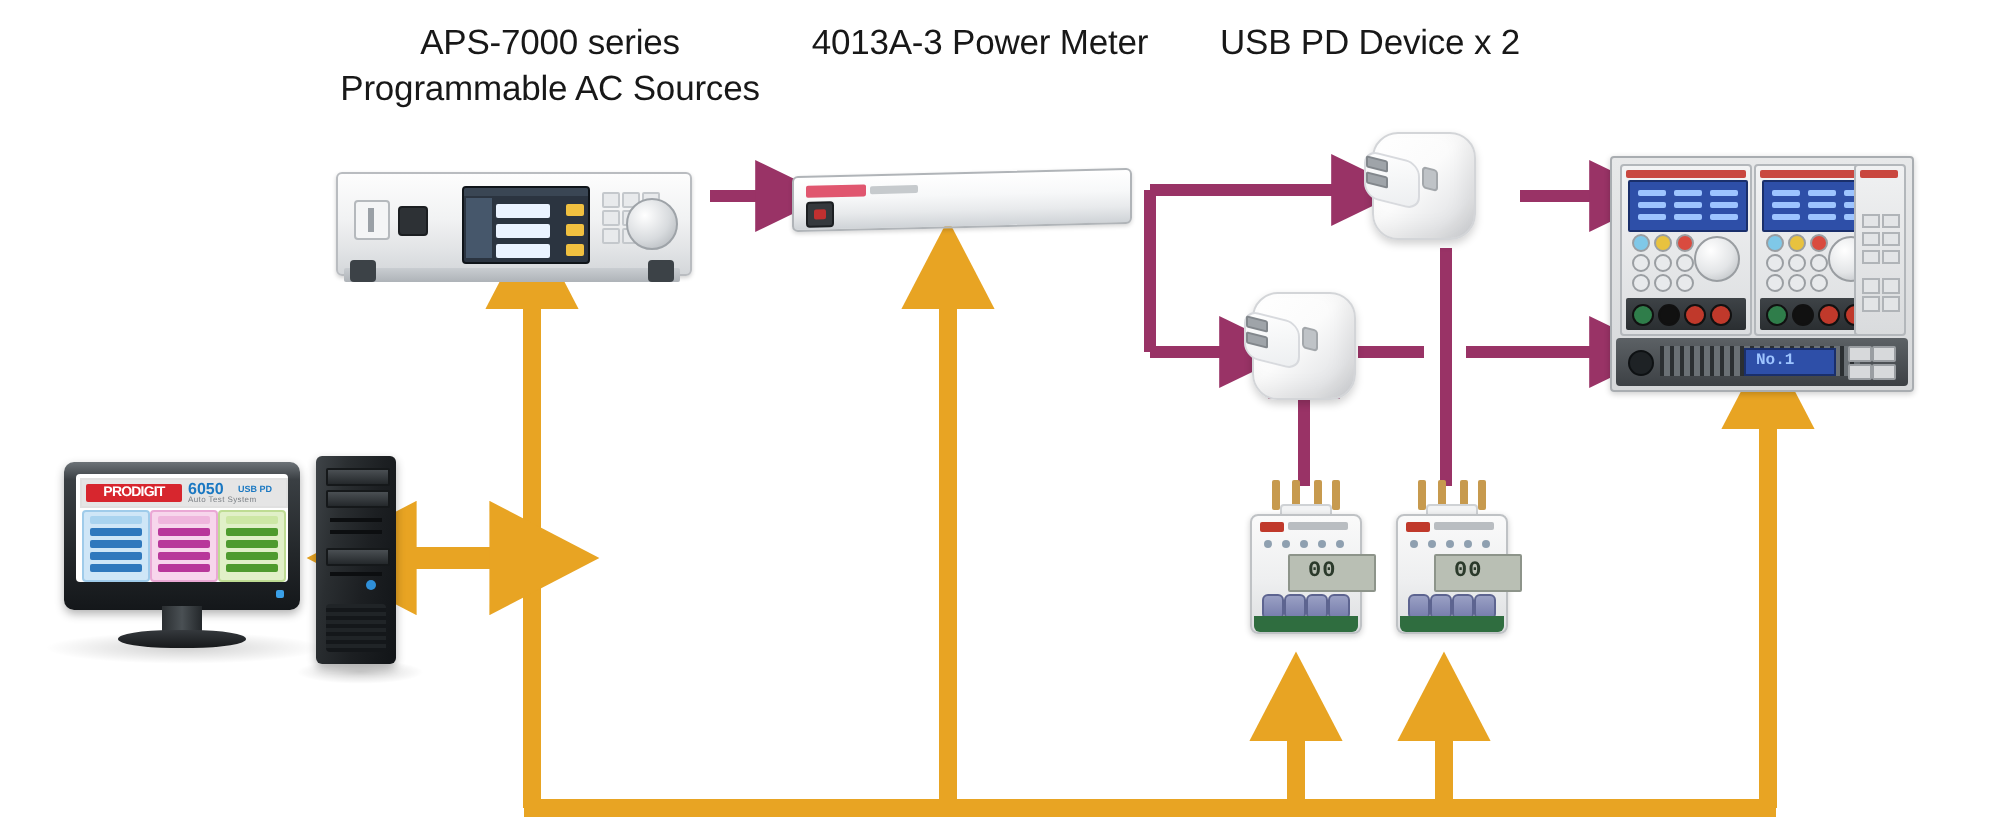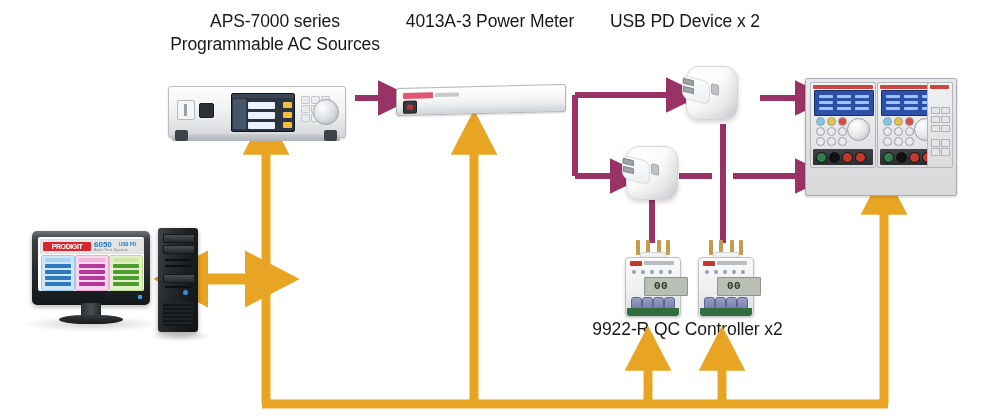--- a/index.html
+++ b/index.html
@@ -241,21 +241,20 @@
 <div id="stage">
 
   <div class="lbl" style="left:145px; top:10px; width:260px;">APS-7000 series
 Programmable AC Sources</div>
 
   <div class="lbl" style="left:385px; top:10px; width:210px;">4013A-3 Power Meter</div>
 
   <div class="lbl" style="left:590px; top:10px; width:190px;">USB PD Device x 2</div>
 
 
-  <div class="lbl" style="left:570px; top:318px; width:235px;">9922-R QC Controller x2</div>
 
   <svg id="wires" viewBox="0 0 1000 418">
     <defs>
       <marker id="mArrowR" markerWidth="7" markerHeight="7" refX="0.4" refY="3" orient="auto" markerUnits="strokeWidth">
         <path d="M0,0 L0,6 L6.2,3 z" fill="#993366"></path>
       </marker>
       <marker id="mArrowU" markerWidth="7" markerHeight="7" refX="0.4" refY="3" orient="auto" markerUnits="strokeWidth">
         <path d="M0,0 L0,6 L6.2,3 z" fill="#993366"></path>
       </marker>
       <marker id="oArrow" markerWidth="5.2" markerHeight="5.2" refX="0.3" refY="2.6" orient="auto" markerUnits="strokeWidth">
@@ -506,20 +505,33 @@
           <div class="sb" style="left:13px;top:24px"></div>
         <div class="sb" style="top:33px"></div>
           <div class="sb" style="left:13px;top:33px"></div>
         <div class="sb" style="top:42px"></div>
           <div class="sb" style="left:13px;top:42px"></div>
         <div class="sb" style="top:56px;width:7px;height:6px"></div>
           <div class="sb" style="left:13px;top:56px;width:7px;height:6px"></div>
         <div class="sb" style="top:65px;width:7px;height:6px"></div>
           <div class="sb" style="left:13px;top:65px;width:7px;height:6px"></div>
         <div class="topbar" style="left:2px;top:2px;width:19px;background:#c9473f"></div>
+      </div>
+      <div class="base">
+        <div class="fan"></div>
+        <div class="vent"></div>
+        <div class="basedisp">
+          <b>No.1</b>
+        </div>
+        <div class="basekeys">
+          <i style="left:0;top:0"></i>
+            <i style="left:12px;top:0"></i>
+          <i style="left:0;top:9px"></i>
+            <i style="left:12px;top:9px"></i>
+        </div>
       </div>
     </div>
   </div>
 
   <div class="shadow" style="left:22px; top:316px; width:140px; height:16px;"></div>
   <div class="dev" style="left:32px; top:231px;">
     <div class="mon">
       <div class="bez">
         <div class="scr">
           <div class="hdr">

